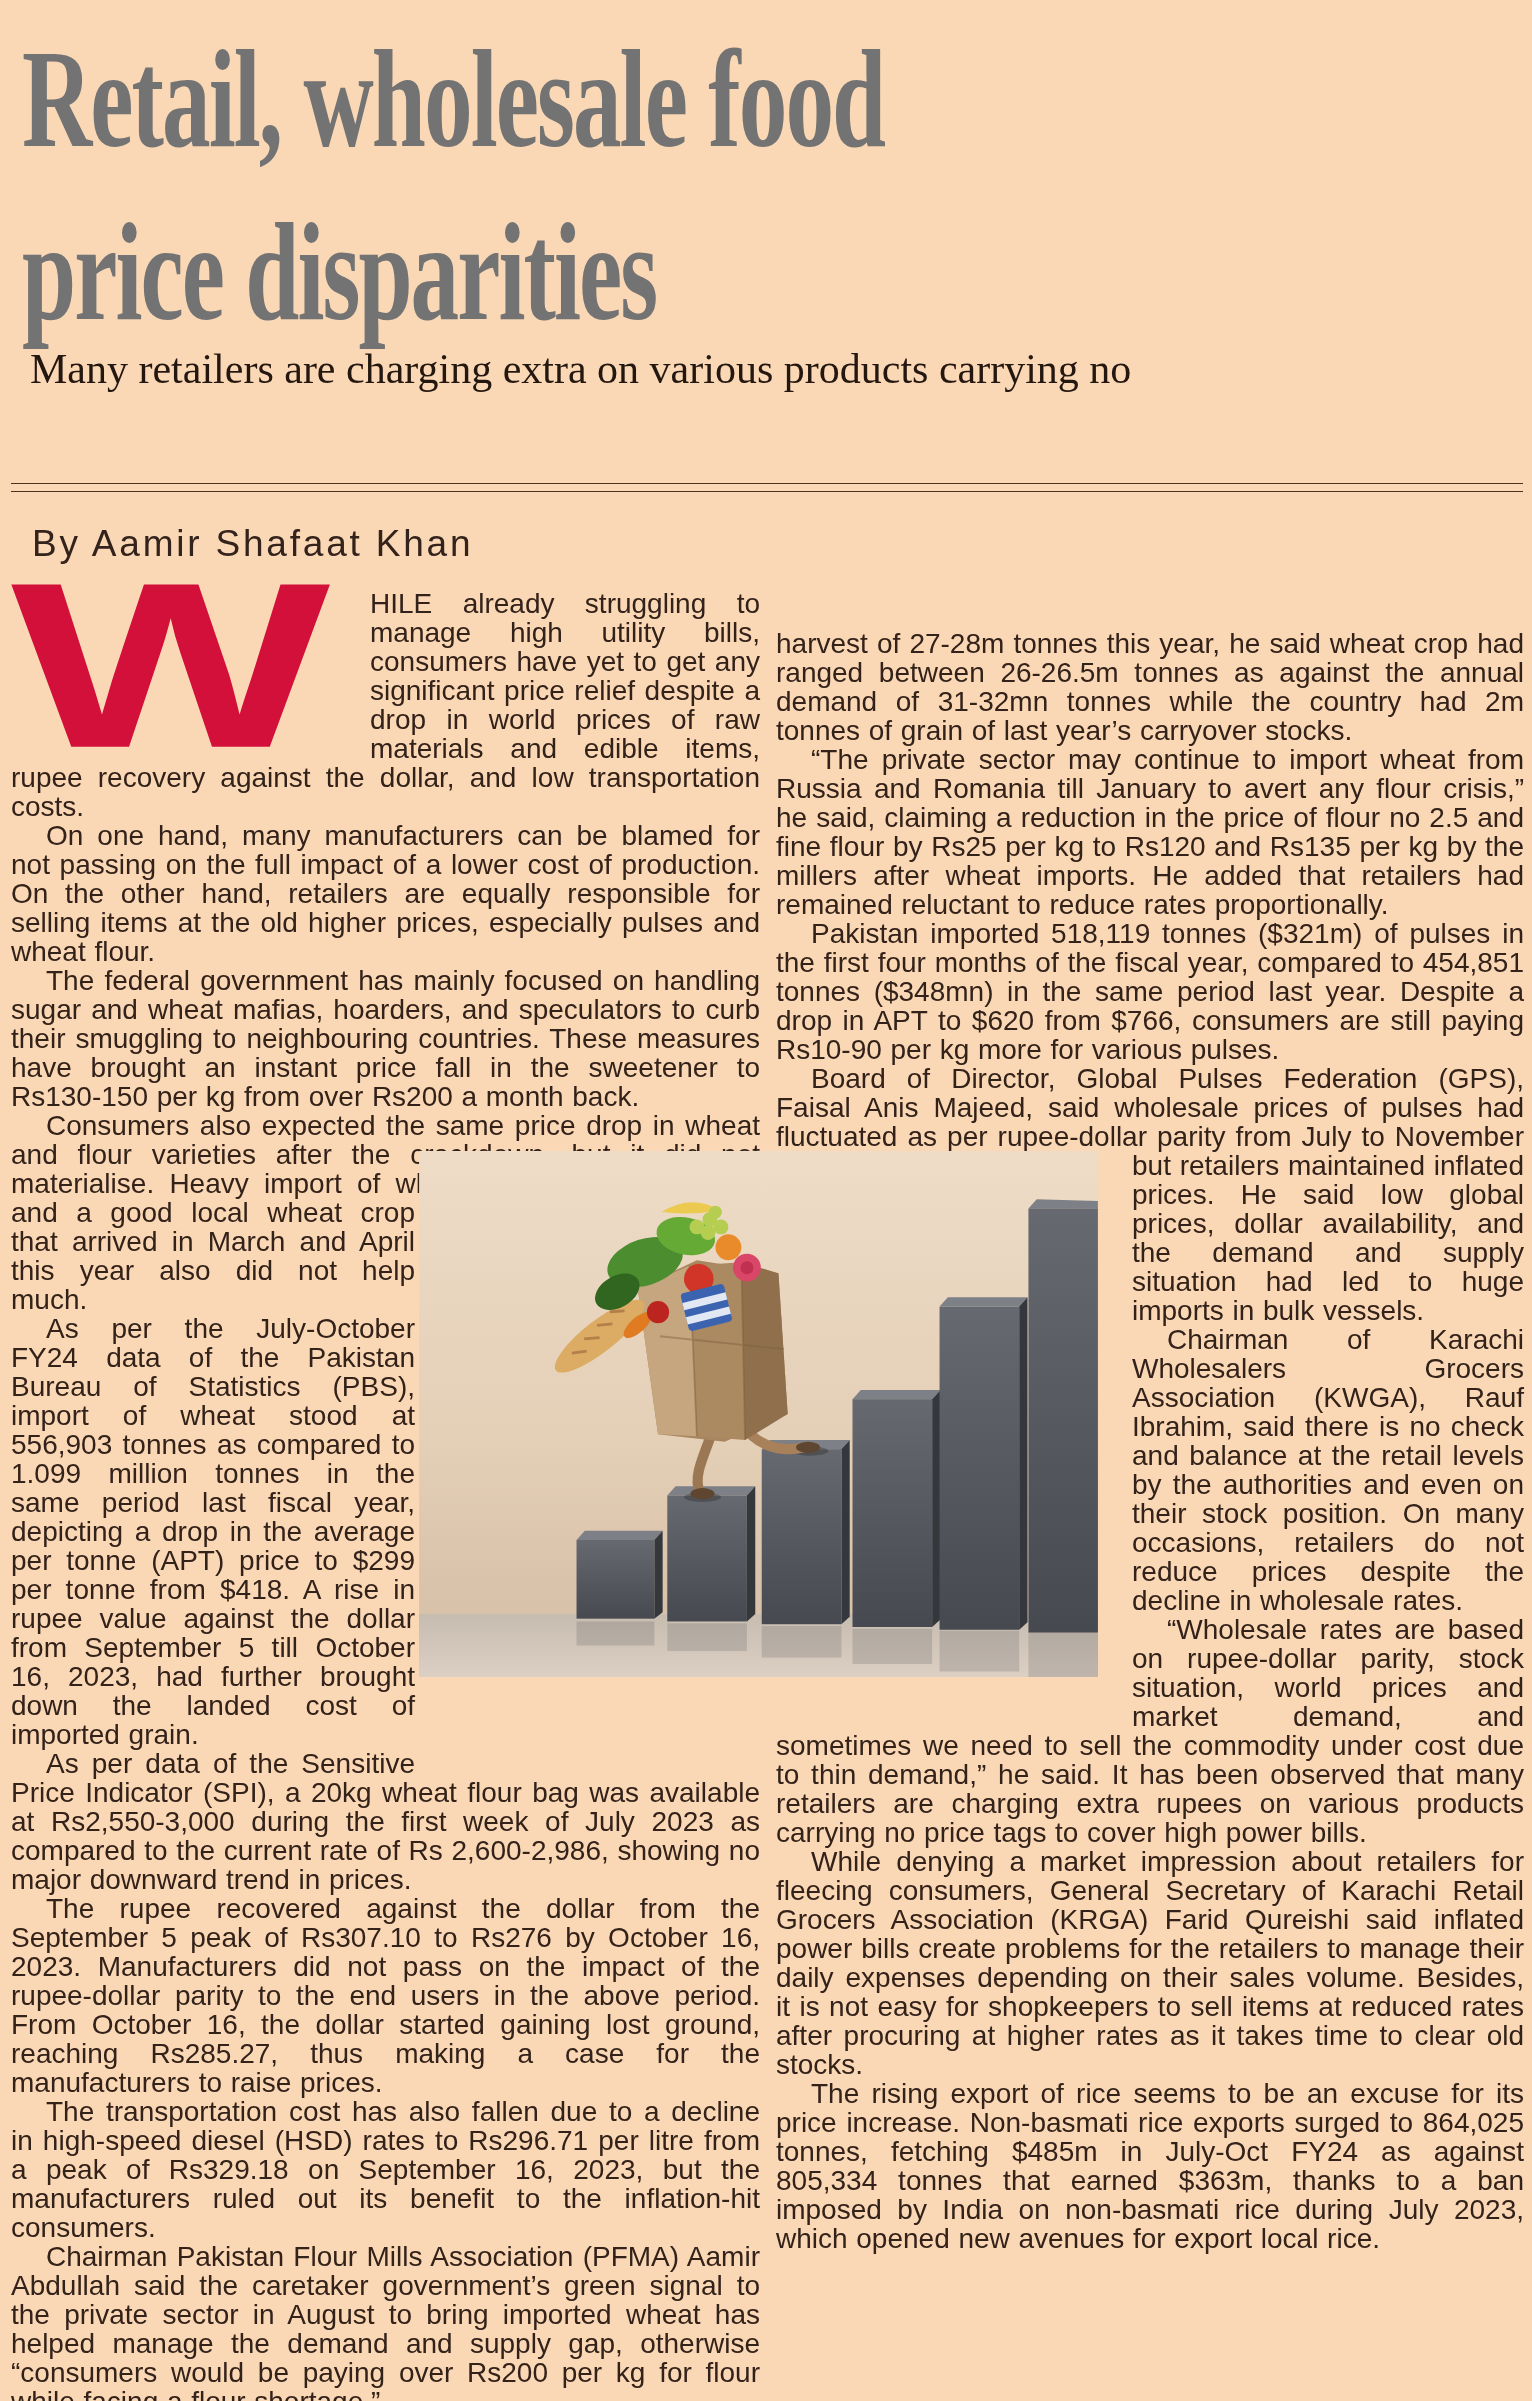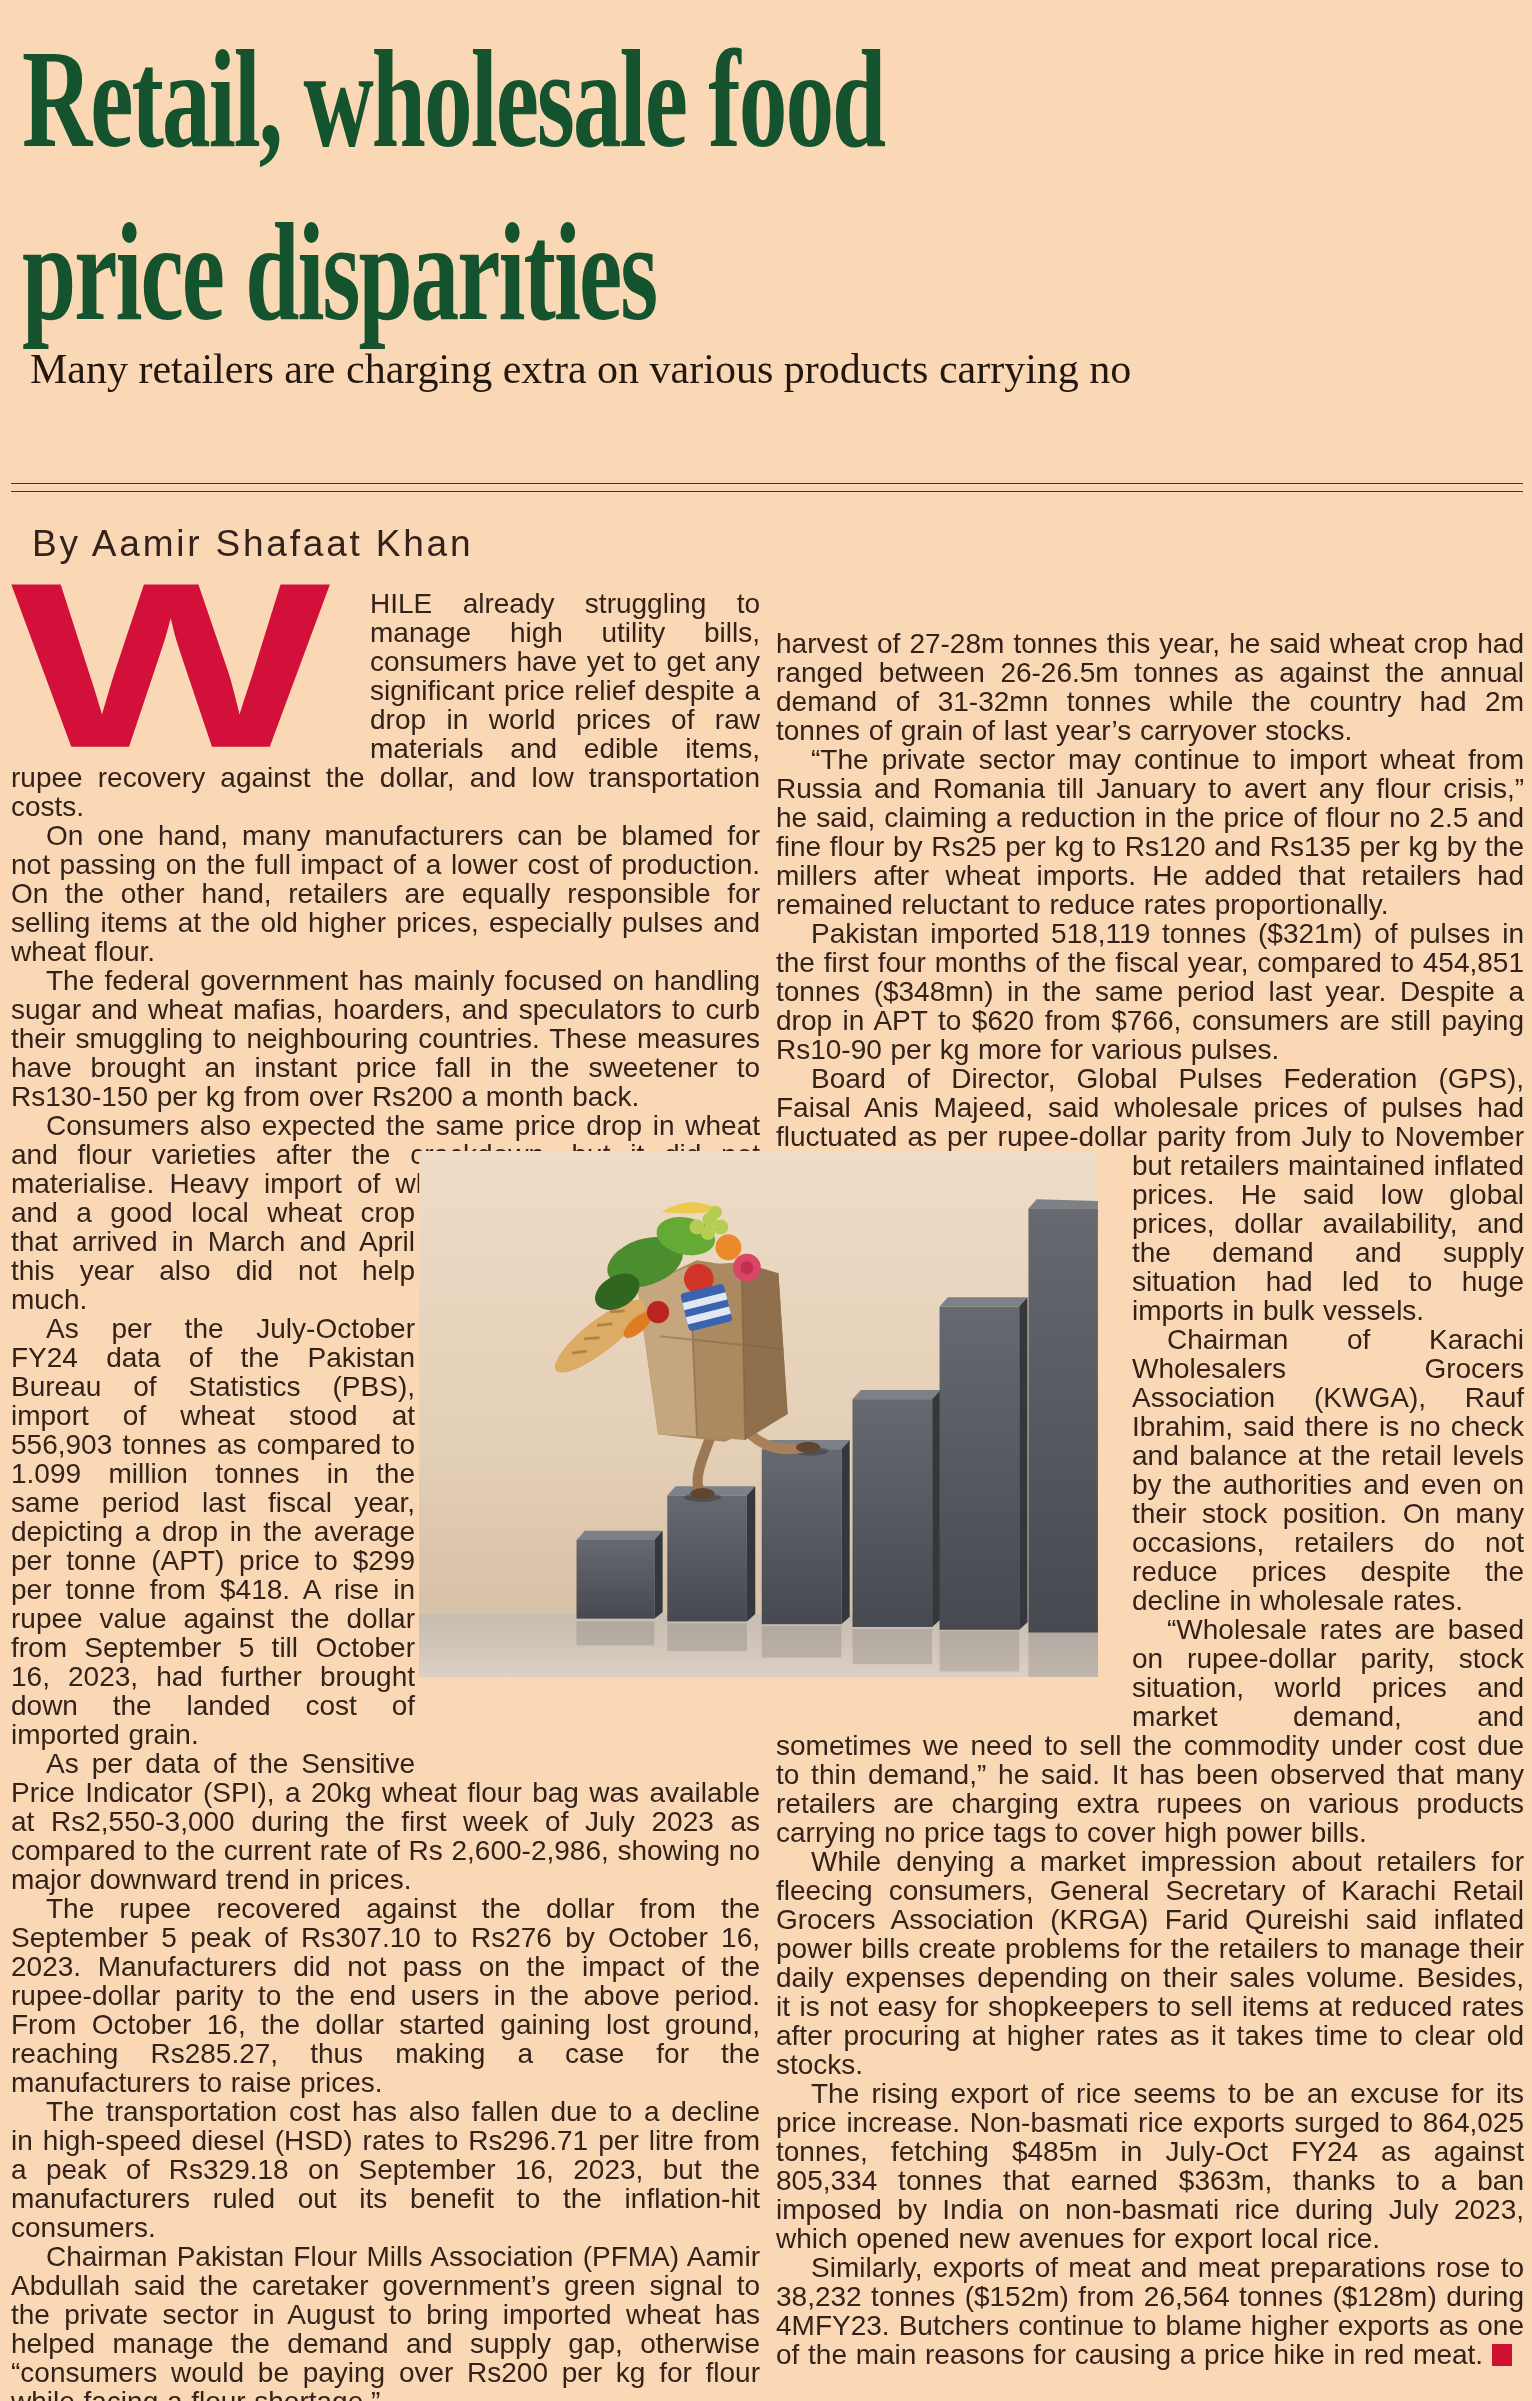--- a/index.html
+++ b/index.html
@@ -6,21 +6,21 @@
   body{
     width:1532px;height:2401px;position:relative;overflow:hidden;
     background:#fbd8b5;
     font-family:"Liberation Sans",sans-serif;
     color:#33221a;
     -webkit-font-smoothing:antialiased;
   }
   .headline{
     position:absolute;left:22px;top:13px;margin:0;
     font-family:"Liberation Serif",serif;font-weight:700;
-    font-size:139px;line-height:173px;color:#14532d;letter-spacing:-2.8px;
+    font-size:139px;line-height:173px;color:#737373;letter-spacing:-2.8px;
   }
   .hl-line{display:inline-block;transform:scaleX(.70);transform-origin:0 50%;white-space:nowrap;}
   .subtitle{
     position:absolute;left:22px;top:332px;margin:8px;width:1445px;
     font-family:"Liberation Serif",serif;font-weight:400;
     font-size:42px;line-height:59px;color:#241710;letter-spacing:0px;
   }
   .rule{
     position:absolute;left:11px;top:483px;width:1512px;height:7.4px;
     border-top:1.9px solid #4a3322;border-bottom:1.9px solid #4a3322;
@@ -85,21 +85,20 @@
 
   <section class="col col-right">
     <p class="para no-indent">harvest of 27-28m tonnes this year, he said wheat crop had ranged between 26-26.5m tonnes as against the annual demand of 31-32mn tonnes while the country had 2m tonnes of grain of last year’s carryover stocks.</p>
     <p class="para">“The private sector may continue to import wheat from Russia and Romania till January to avert any flour crisis,” he said, claiming a reduction in the price of flour no 2.5 and fine flour by Rs25 per kg to Rs120 and Rs135 per kg by the millers after wheat imports. He added that retailers had remained reluctant to reduce rates proportionally.</p>
     <p class="para">Pakistan imported 518,119 tonnes ($321m) of pulses in the first four months of the fiscal year, compared to 454,851 tonnes ($348mn) in the same period last year. Despite a drop in APT to $620 from $766, consumers are still paying Rs10-90 per kg more for various pulses.</p>
     <p class="para"><span>Board of Director, Global Pulses Federation (GPS), Faisal Anis Majeed, said wholesale prices of pulses had fluctuated as per rupee-dollar parity from July to November</span><span class="shim shim-left"></span> <span>but retailers maintained inflated prices. He said low global prices, dollar availability, and the demand and supply situation had led to huge imports in bulk vessels.</span></p>
     <p class="para">Chairman of Karachi Wholesalers Grocers Association (KWGA), Rauf Ibrahim, said there is no check and balance at the retail levels by the authorities and even on their stock position. On many occasions, retailers do not reduce prices despite the decline in wholesale rates.</p>
     <p class="para">“Wholesale rates are based on rupee-dollar parity, stock situation, world prices and market demand, and sometimes we need to sell the commodity under cost due to thin demand,” he said. It has been observed that many retailers are charging extra rupees on various products carrying no price tags to cover high power bills.</p>
     <p class="para">While denying a market impression about retailers for fleecing consumers, General Secretary of Karachi Retail Grocers Association (KRGA) Farid Qureishi said inflated power bills create problems for the retailers to manage their daily expenses depending on their sales volume. Besides, it is not easy for shopkeepers to sell items at reduced rates after procuring at higher rates as it takes time to clear old stocks.</p>
     <p class="para">The rising export of rice seems to be an excuse for its price increase. Non-basmati rice exports surged to 864,025 tonnes, fetching $485m in July-Oct FY24 as against 805,334 tonnes that earned $363m, thanks to a ban imposed by India on non-basmati rice during July 2023, which opened new avenues for export local rice.</p>
-    <p class="para"><span>Similarly, exports of meat and meat preparations rose to 38,232 tonnes ($152m) from 26,564 tonnes ($128m) during 4MFY23. Butchers continue to blame higher exports as one of the main reasons for causing a price hike in red meat.</span><span class="end-mark"></span></p>
   </section>
 
   <figure class="photo">
     <svg width="679" height="526" viewBox="0 0 733 568" xmlns="http://www.w3.org/2000/svg">
       <defs>
         <linearGradient id="bgG" x1="0" y1="0" x2="0" y2="1">
           <stop offset="0" stop-color="#eedcc7"></stop>
           <stop offset="0.55" stop-color="#e4cfb7"></stop>
           <stop offset="0.85" stop-color="#d8c2a9"></stop>
         </linearGradient>

